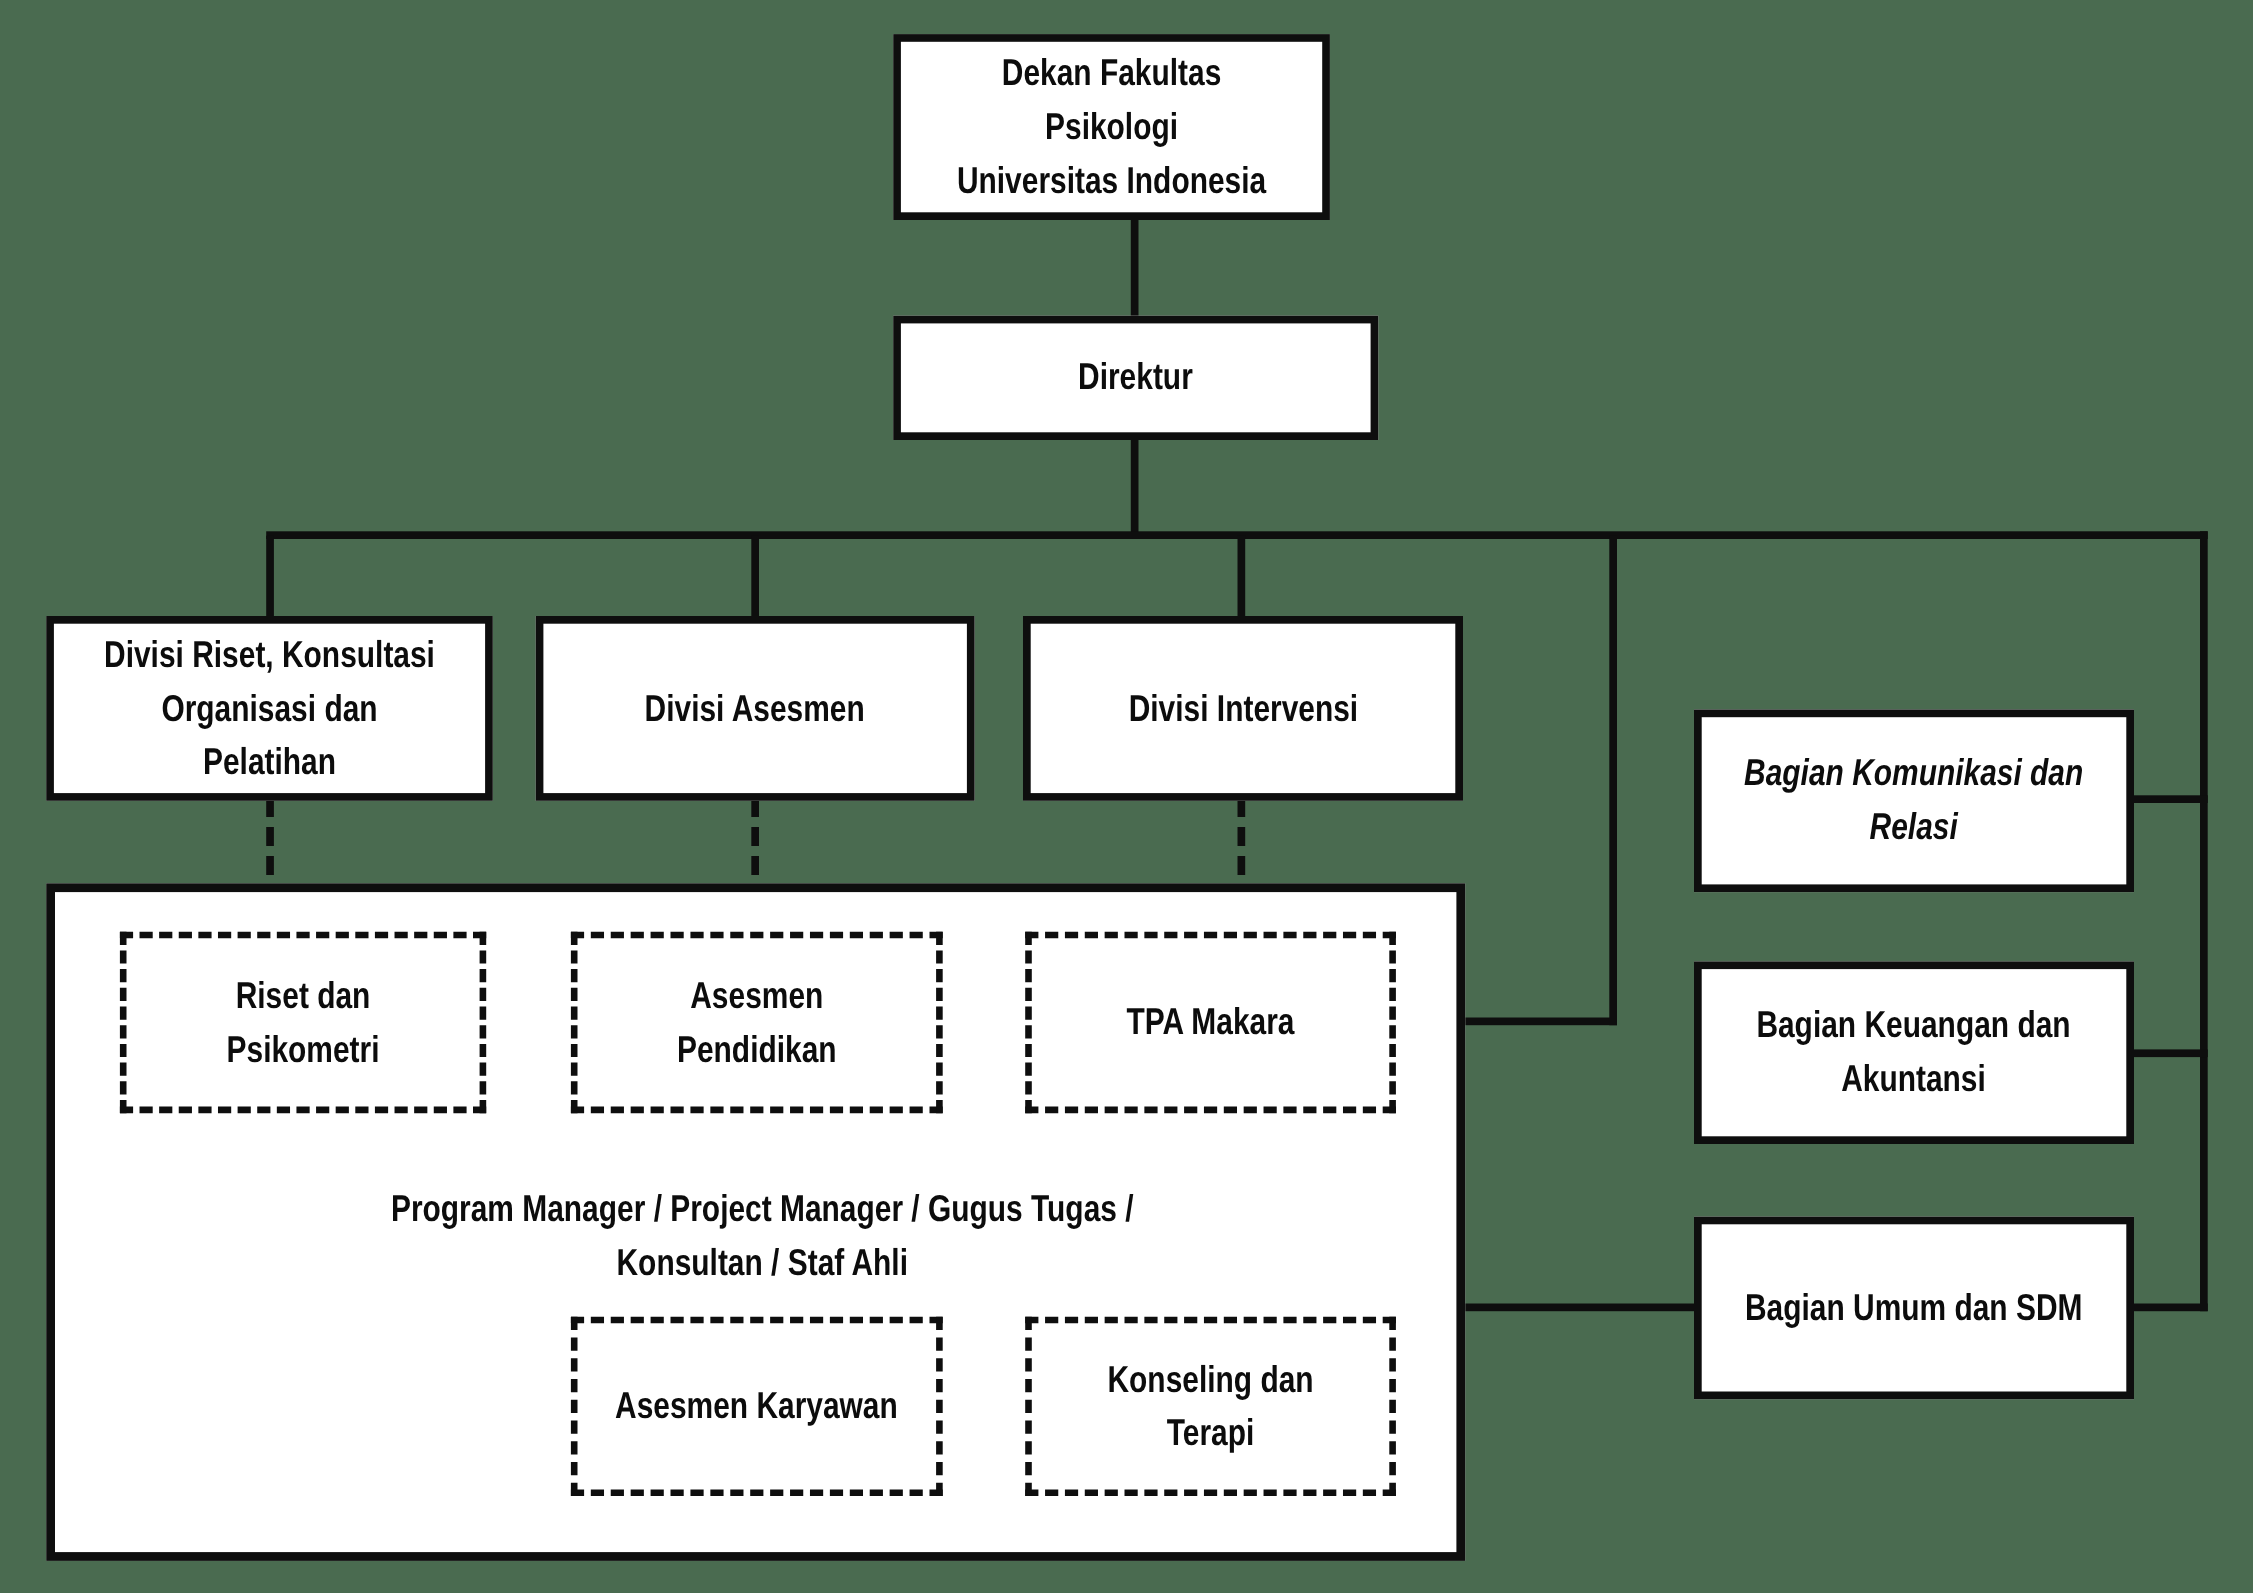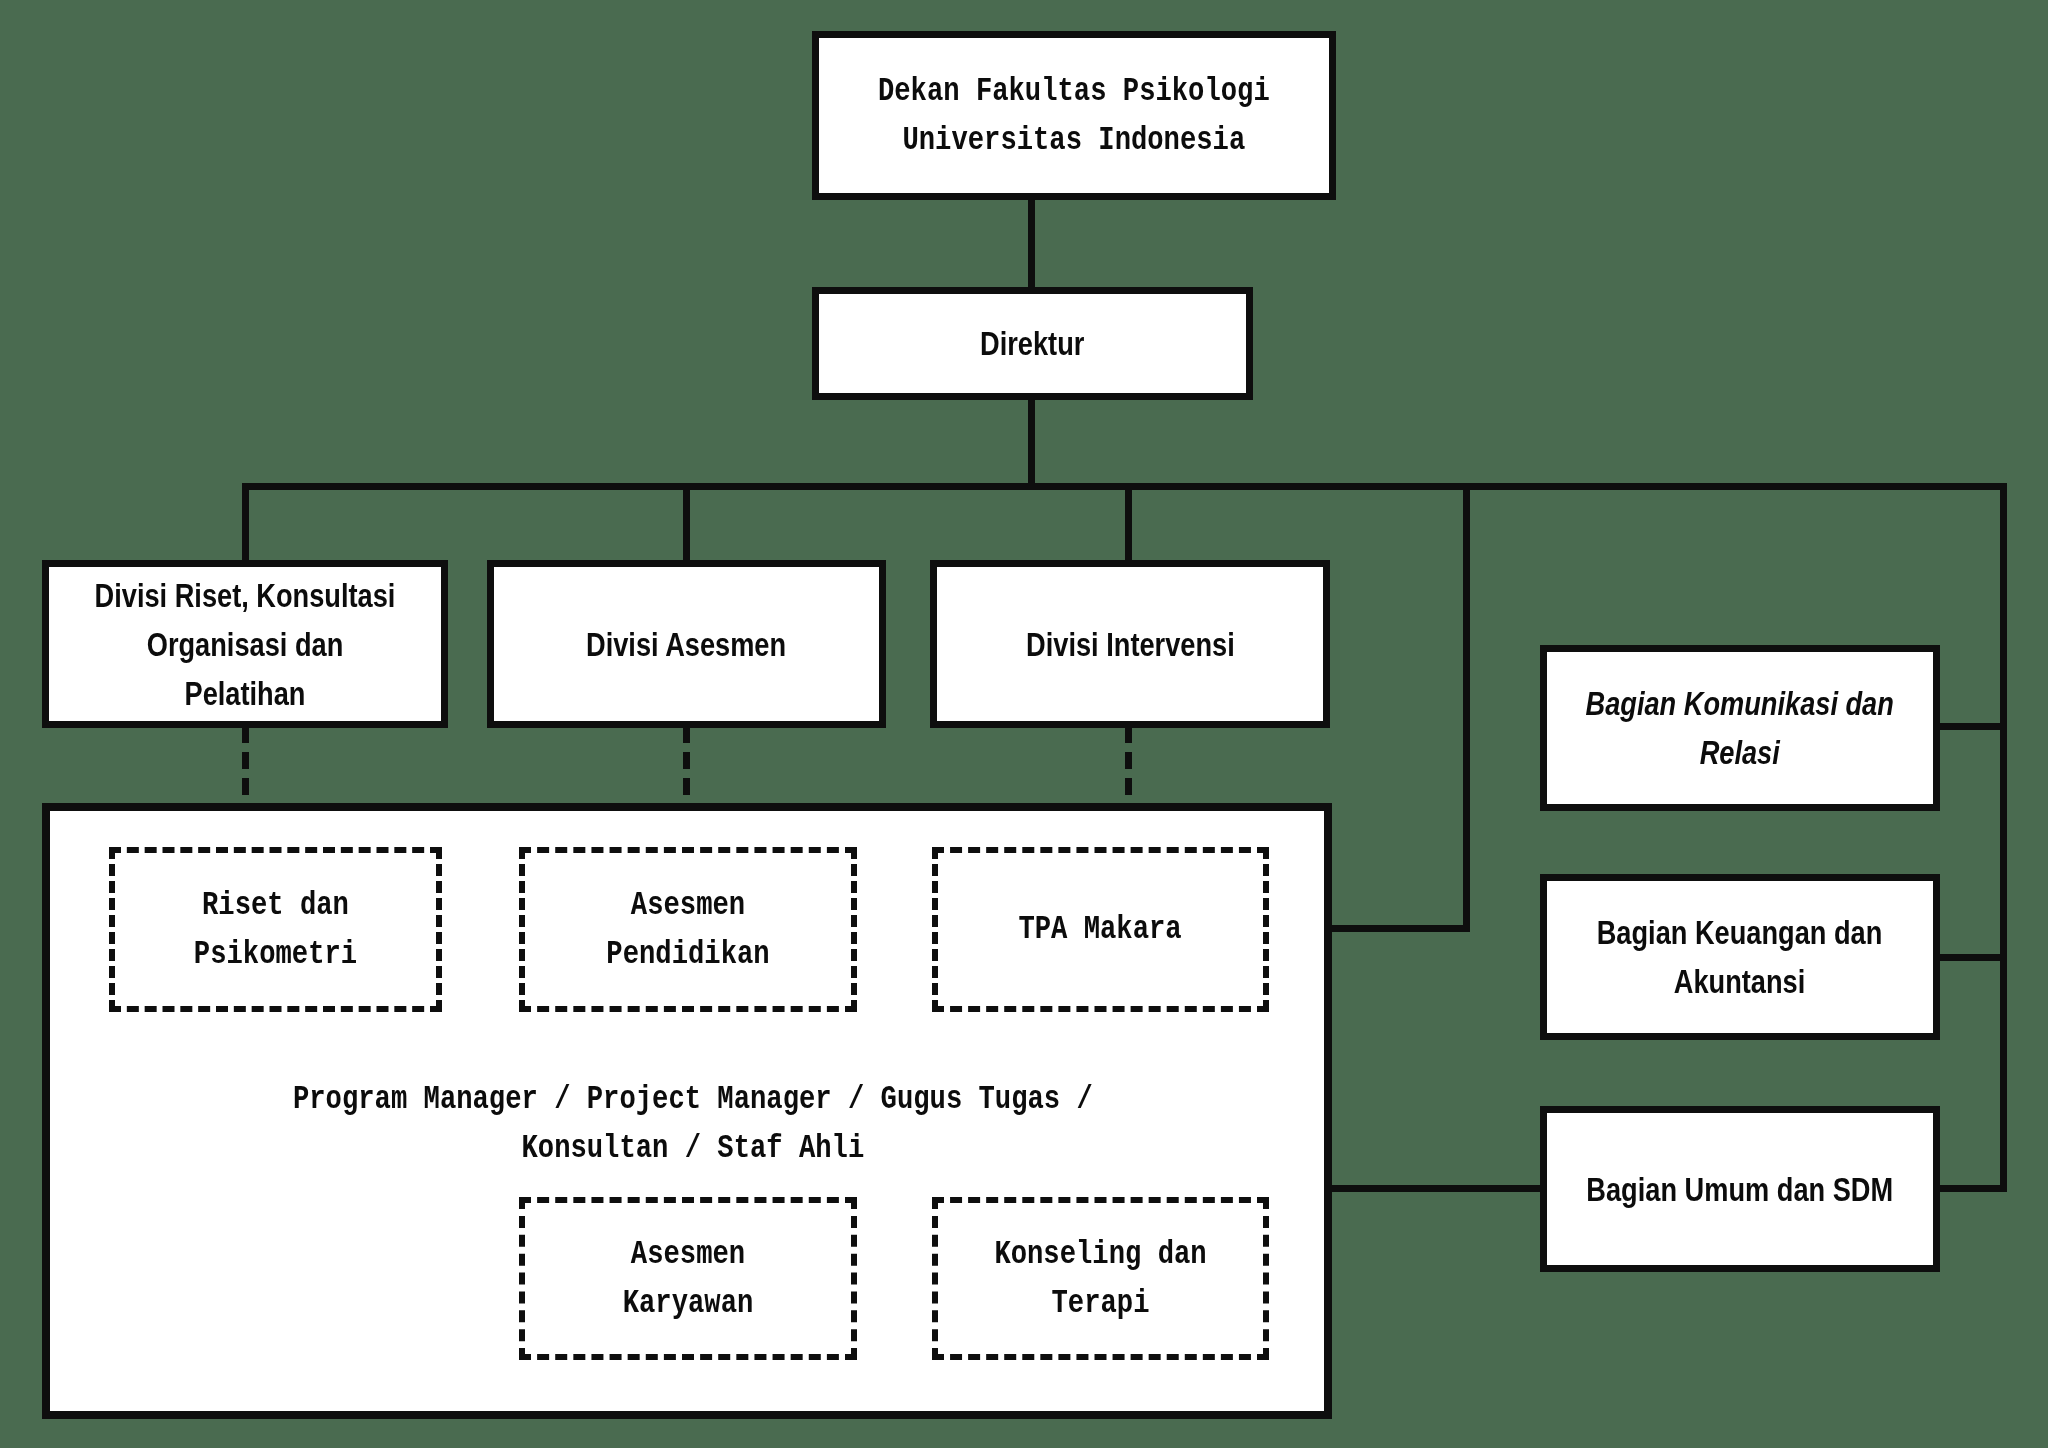--- a/index.html
+++ b/index.html
@@ -97,21 +97,21 @@
   <div class="line" style="left:2000px; top:483px; width:7px; height:709px;"></div>
   <div class="line" style="left:1940px; top:723px; width:67px; height:7px;"></div>
   <div class="line" style="left:1940px; top:954px; width:67px; height:7px;"></div>
   <div class="line" style="left:1940px; top:1185px; width:67px; height:7px;"></div>
   <div class="line" style="left:1332px; top:1185px; width:208px; height:7px;"></div>
 
   <div class="vdash" style="left:242px; top:726px; height:79px;"></div>
   <div class="vdash" style="left:683px; top:726px; height:79px;"></div>
   <div class="vdash" style="left:1125px; top:726px; height:79px;"></div>
 
-  <div class="node" style="left:812px; top:31px; width:524px; height:169px;font-family:Liberation Mono, monospace;">
+  <div class="node" style="left:812px; top:31px; width:397px; height:169px;">
     <span class="lbl">Dekan Fakultas Psikologi
 Universitas Indonesia</span>
   </div>
 
   <div class="node" style="left:812px; top:287px; width:441px; height:113px;">
     <span class="lbl">Direktur</span>
   </div>
 
   <div class="node" style="left:42px; top:560px; width:406px; height:168px;">
     <span class="lbl">Divisi Riset, Konsultasi
@@ -119,21 +119,21 @@
   </div>
 
   <div class="node" style="left:487px; top:560px; width:399px; height:168px;">
     <span class="lbl">Divisi Asesmen</span>
   </div>
 
   <div class="node" style="left:930px; top:560px; width:400px; height:168px;">
     <span class="lbl">Divisi Intervensi</span>
   </div>
 
-  <div class="pool" style="left:42px; top:803px; width:1290px; height:616px;font-family:Liberation Mono, monospace;">
+  <div class="pool" style="left:42px; top:803px; width:1290px; height:616px;">
 
     <div class="dashed-node" style="left:59px; top:36px; width:333px; height:165px;">
       <span class="lbl">Riset dan Psikometri</span>
     </div>
 
     <div class="dashed-node" style="left:469px; top:36px; width:338px; height:165px;">
       <span class="lbl">Asesmen Pendidikan</span>
     </div>
 
     <div class="dashed-node" style="left:882px; top:36px; width:337px; height:165px;">

